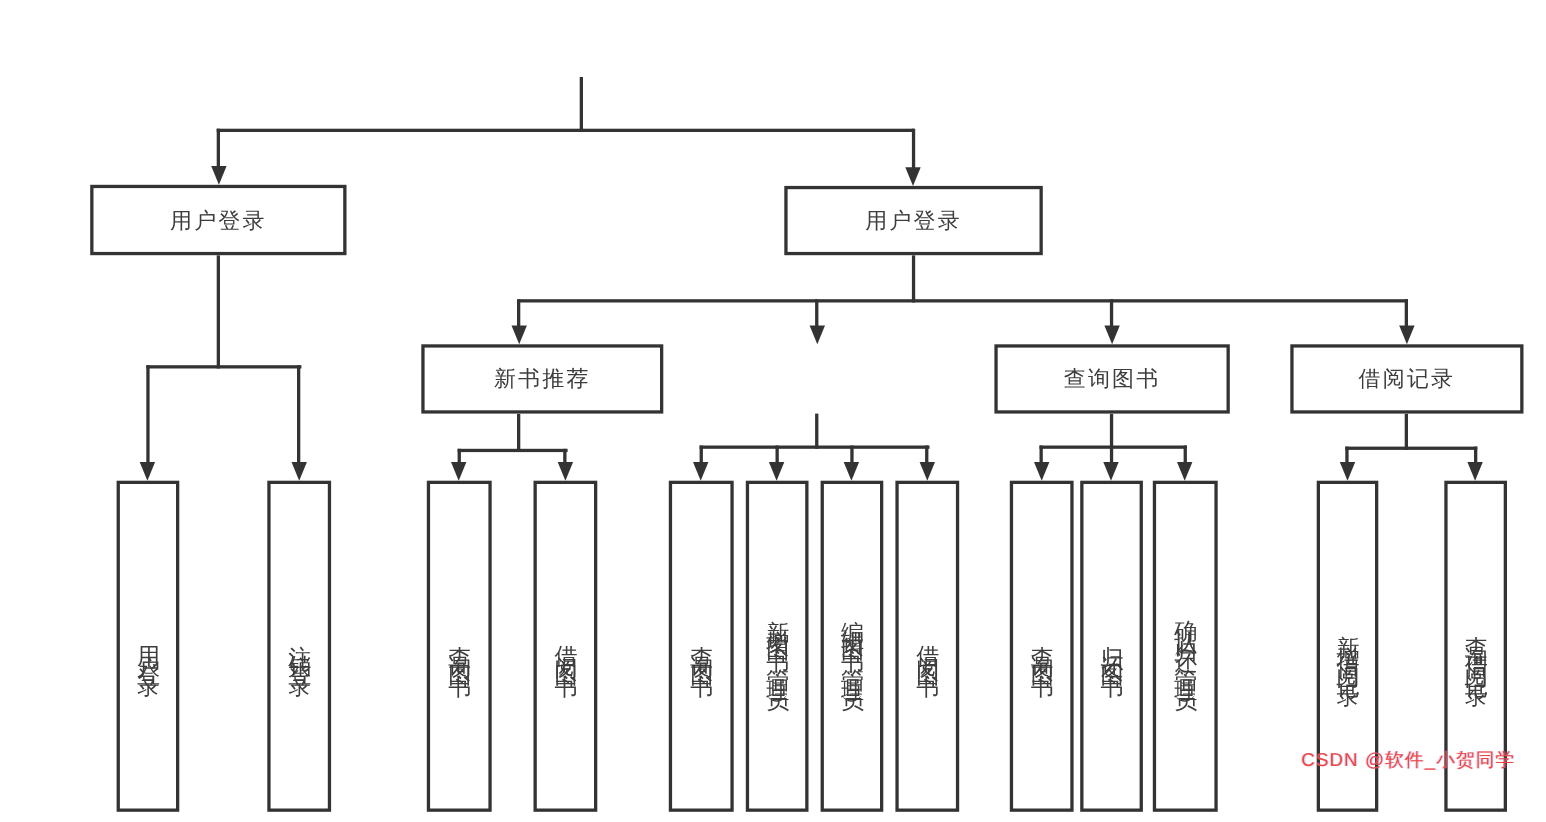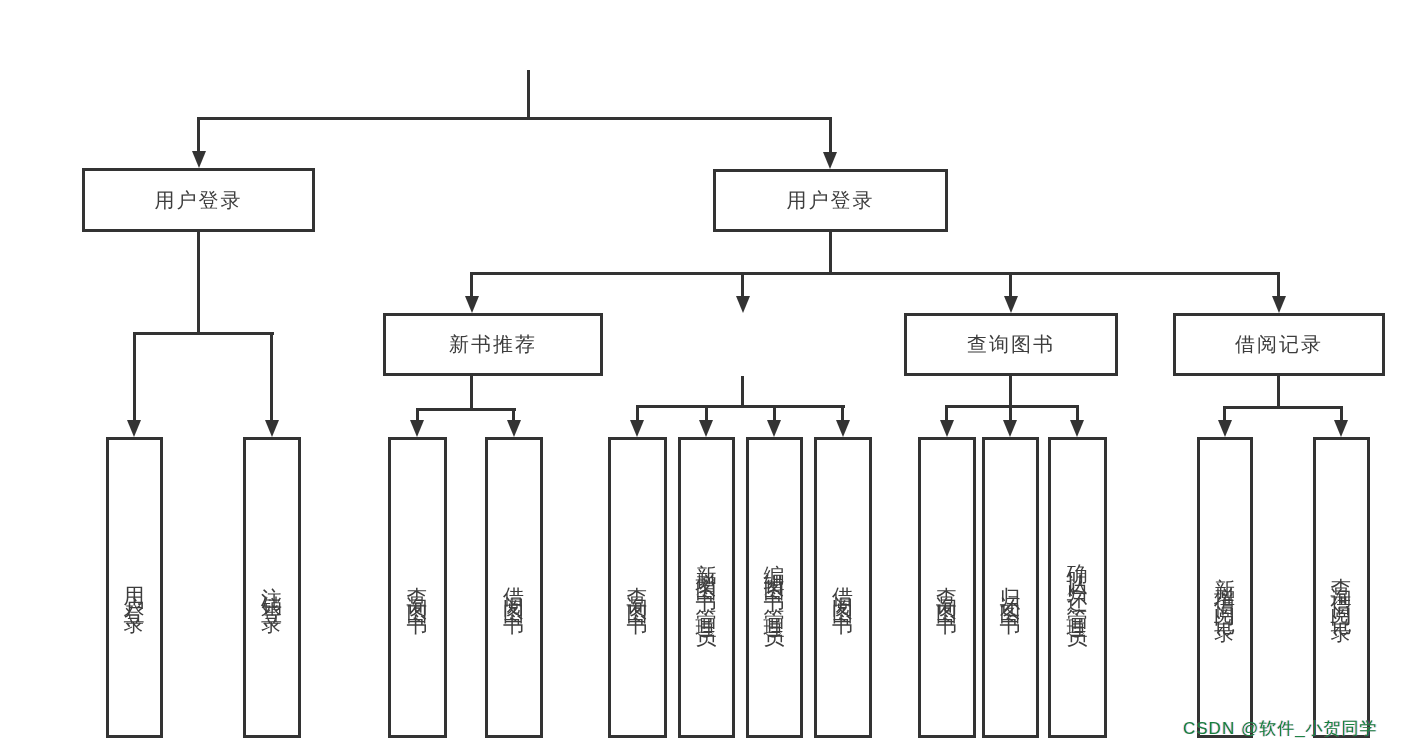--- a/index.html
+++ b/index.html
@@ -7,21 +7,21 @@
           font-family:"Liberation Sans", sans-serif;}
   .vl{position:absolute;width:3px;background:#333333;}
   .hl{position:absolute;height:3px;background:#333333;}
   .ah{position:absolute;width:0;height:0;border-left:7px solid transparent;
       border-right:7px solid transparent;border-top:17px solid #333333;}
   .node{position:absolute;box-sizing:border-box;border:3px solid #333333;background:#ffffff;
         display:flex;align-items:center;justify-content:center;color:#3d3d3d;}
   .node-h{font-size:20px;letter-spacing:2px;}
   .node-v span{writing-mode:vertical-rl;text-orientation:mixed;font-size:21px;
                letter-spacing:9px;line-height:1.1;}
-  .watermark{position:absolute;left:1183px;top:717px;font-size:17px;color:#15803d;
+  .watermark{position:absolute;left:1183px;top:679px;font-size:17px;color:#ef4444;
              letter-spacing:1px;white-space:nowrap;
              text-shadow:-1px 0 rgba(255,120,120,0.35), 1px 0 rgba(110,140,255,0.35);}
 </style>
 </head>
 <body>
 
 <div class="canvas">
 
   <div class="vl" style="left:527px;top:70px;height:49px"></div>
   <div class="hl" style="left:197px;top:117px;width:634px"></div>

